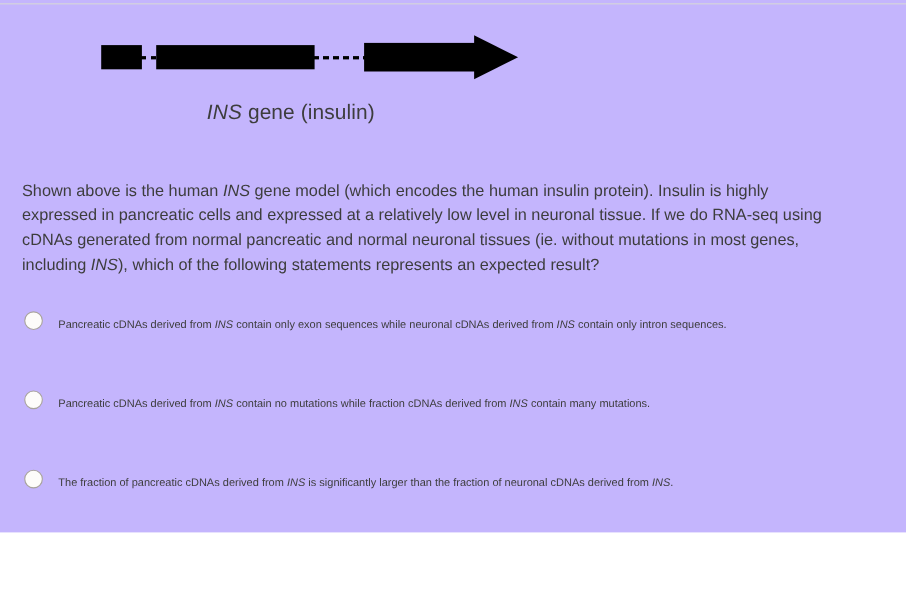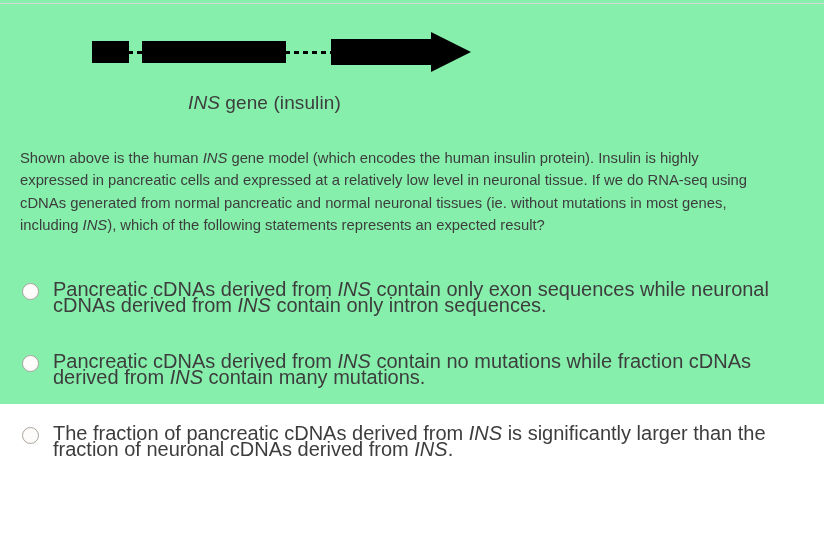--- a/index.html
+++ b/index.html
@@ -12,22 +12,22 @@
     height: 550px;
     overflow: hidden;
     font-family: "Liberation Sans", sans-serif;
     color: #3d3d3d;
     -webkit-font-smoothing: antialiased;
   }
 
   #page {
     position: relative;
     width: 824px;
-    height: 404px;
-    background: #86efac;
+    height: 484px;
+    background: #c4b5fd;
     text-decoration: underline;
   }
 
   
   .top-rule {
     position: absolute;
     left: 0;
     top: 3px;
     width: 824px;
     height: 1px;
@@ -102,21 +102,21 @@
     color: #3d3d3d;
     letter-spacing: 0.1px;
     white-space: nowrap;
   }
   .figure-caption .ital { font-style: italic; }
 
   
   .prompt {
     position: absolute;
     left: 20px;
-    top: 132px;
+    top: 148px;
     width: 744px;
     font-size: 14.8px;
     line-height: 22.5px;
     color: #3d3d3d;
   }
   .prompt .ital { font-style: italic; }
 
   
   .options {
     position: absolute;
@@ -139,22 +139,22 @@
     width: 17px;
     height: 17px;
     border: 1px solid #a8a39c;
     border-radius: 50%;
     background: #fdfcfa;
     box-sizing: border-box;
   }
 
   .option-label {
     display: block;
-    font-size: 20px;
-    line-height: 16px;
+    font-size: 10px;
+    line-height: 29px;
     color: #3d3d3d;
   }
   .option-label .ital { font-style: italic; }
 </style>
 </head>
 <body>
 
 <div id="page">
 
   <div class="top-rule"></div>

